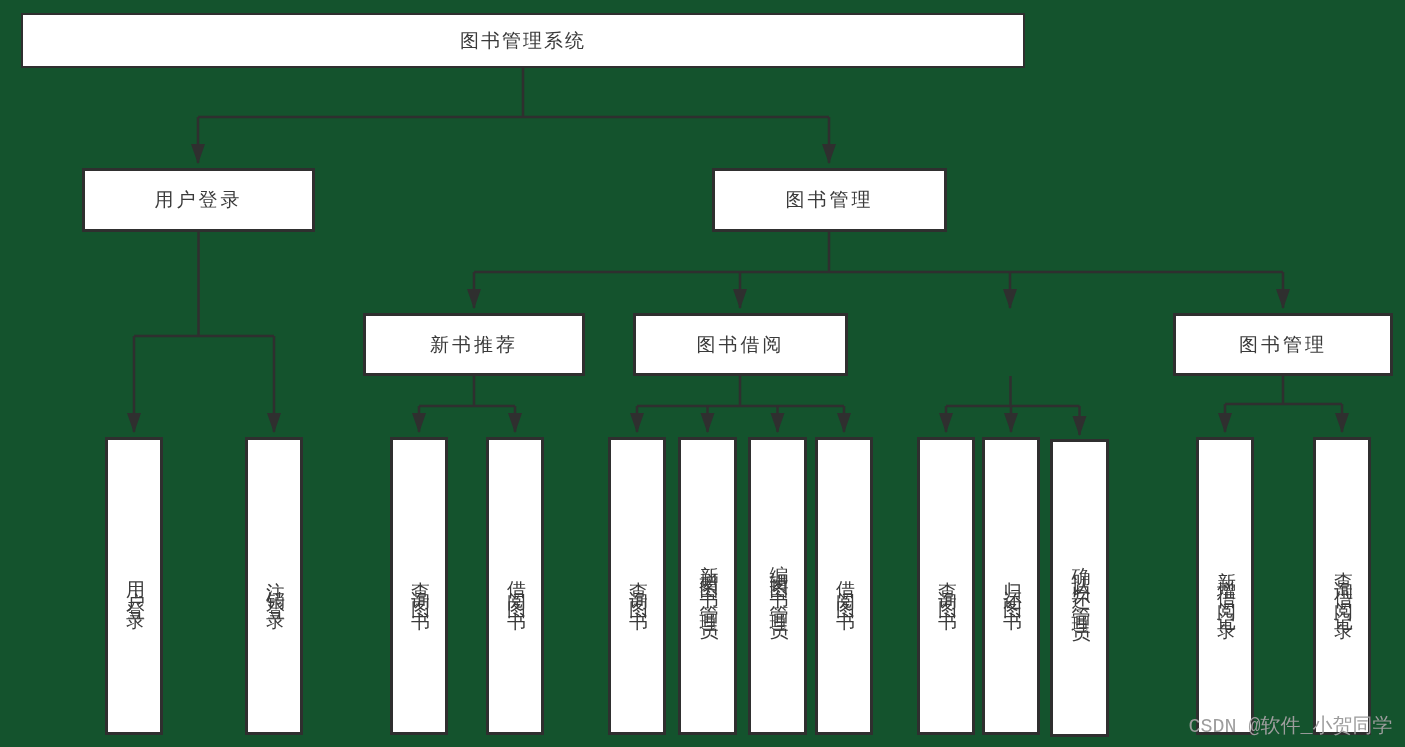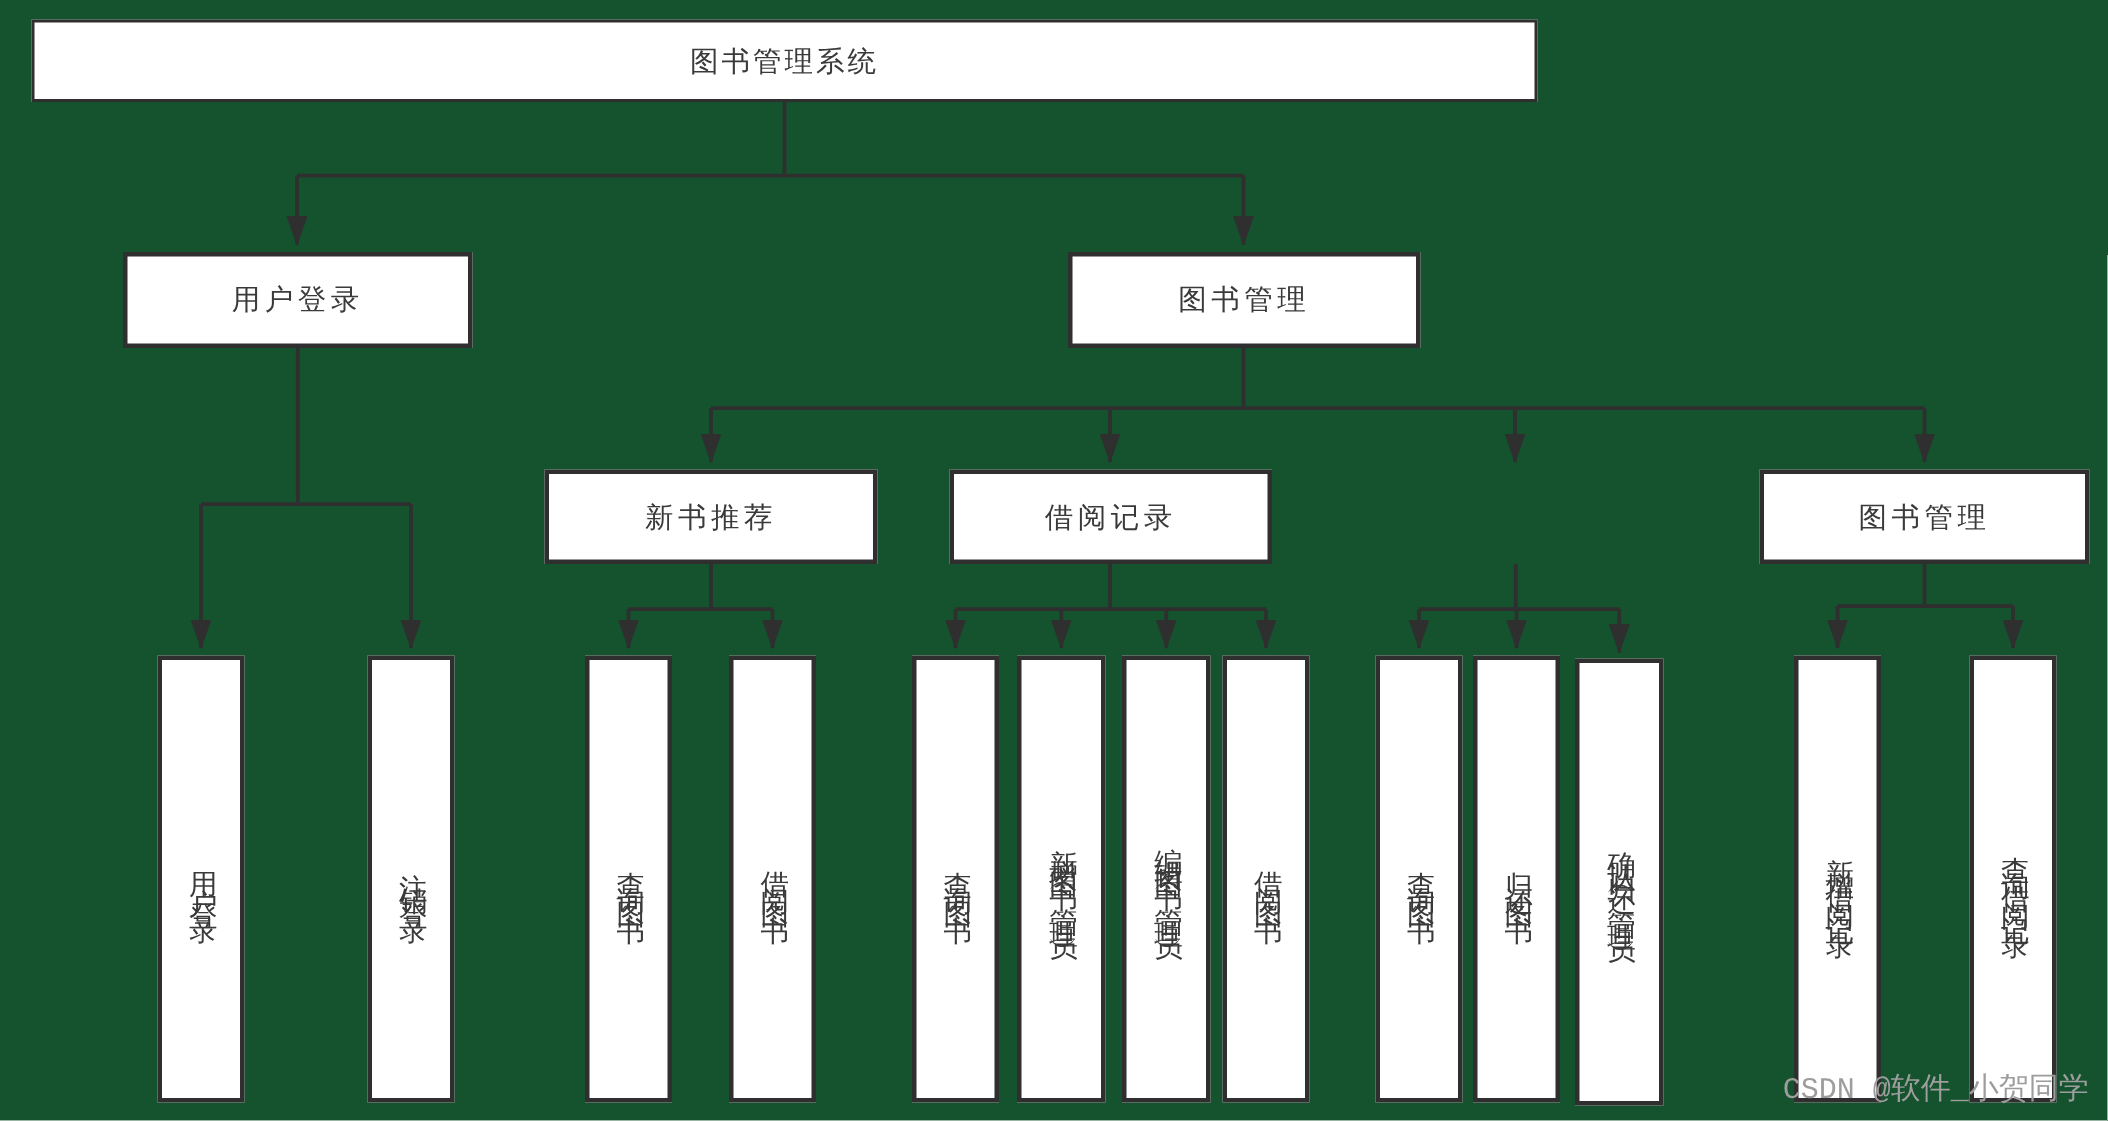--- a/index.html
+++ b/index.html
@@ -100,21 +100,21 @@
     <span class="hlabel">用户登录</span>
   </div>
   <div class="box" style="left:712px; top:168px; width:235px; height:64px;">
     <span class="hlabel">图书管理</span>
   </div>
 
   <div class="box" style="left:363px; top:313px; width:222px; height:63px;">
     <span class="hlabel">新书推荐</span>
   </div>
   <div class="box" style="left:633px; top:313px; width:215px; height:63px;">
-    <span class="hlabel">借阅记录</span>
+    <span class="hlabel">图书借阅</span>
   </div>
   <div class="box" style="left:1173px; top:313px; width:220px; height:63px;">
     <span class="hlabel">图书管理</span>
   </div>
 
   <div class="box" style="left:105px; top:437px; width:58px; height:298px;">
     <span class="vlabel">用户登录</span>
   </div>
   <div class="box" style="left:245px; top:437px; width:58px; height:298px;">
     <span class="vlabel">注销登录</span>

